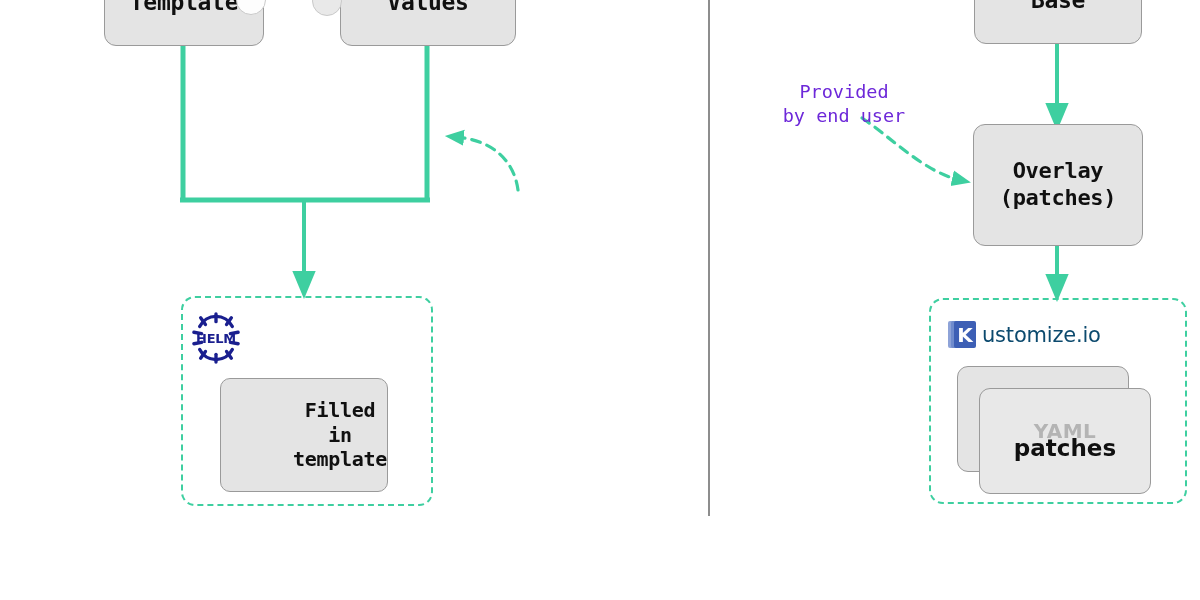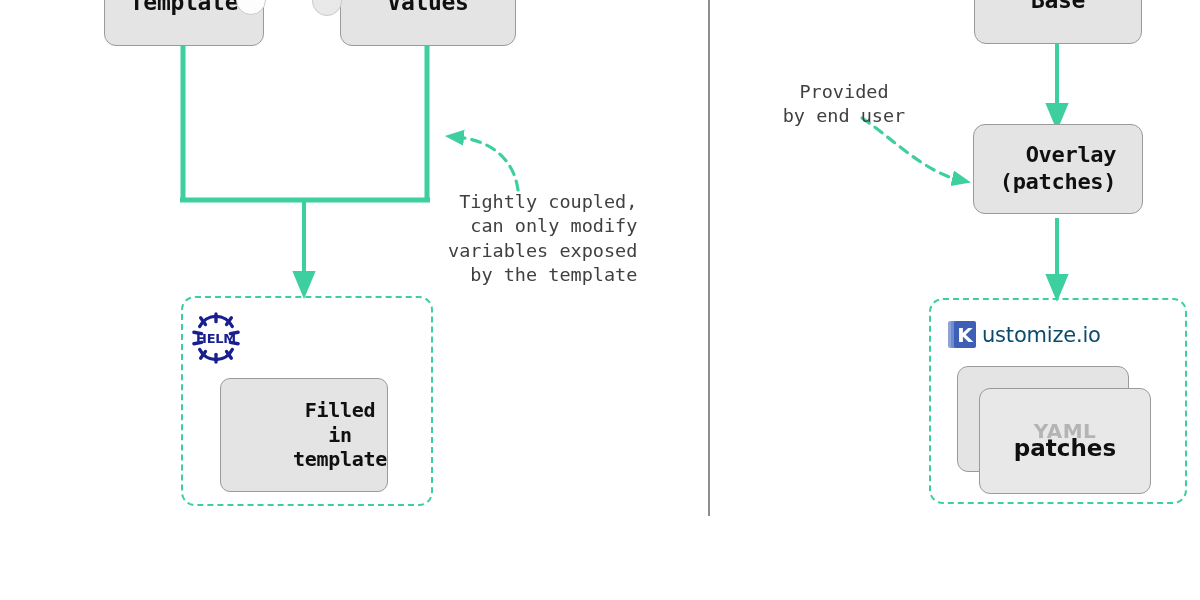--- a/index.html
+++ b/index.html
@@ -42,21 +42,21 @@
     color: #101010;
     line-height: 1.22;
     letter-spacing: -0.3px;
     z-index: 3;
   }
   .node-lbl { white-space: pre-line; }
 
   #node-template { left: 60px;  top: -42px;  width: 160px; height: 88px;  font-size: 23px; }
   #node-values   { left: 296px; top: -42px;  width: 176px; height: 88px;  font-size: 23px; }
   #node-base     { left: 930px; top: -44px;  width: 168px; height: 88px;  font-size: 23px; }
-  #node-overlay  { left: 929px; top: 124px;  width: 170px; height: 90px;  font-size: 22px; text-align: right; }
+  #node-overlay  { left: 929px; top: 124px;  width: 170px; height: 122px;  font-size: 22px; }
 
   
   .conn-dot {
     position: absolute;
     width: 28px; height: 28px;
     border-radius: 50%;
     background: #fdfdfd;
     border: 1.5px solid #c9c9c9;
     z-index: 4;
   }
@@ -110,21 +110,21 @@
     font-family: "DejaVu Sans", sans-serif;
     font-size: 23px; font-weight: bold;
     color: #101010;
     line-height: 1;
   }
 
   
   .annot {
     position: absolute;
     font-family: "DejaVu Sans Mono", monospace;
-    color: #404040;
+    color: #6d28d9;
     white-space: pre-line;
     z-index: 5;
   }
   #annot-tight {
     left: 404px; top: 190px;
     font-size: 18.5px;
     line-height: 1.32;
     text-align: right;
   }
   #annot-provided {
@@ -239,24 +239,20 @@
   <div class="node" id="node-template">
     <span class="node-lbl">Template</span>
   </div>
   <div class="conn-dot" id="dot-template"></div>
 
   <div class="node" id="node-values">
     <span class="node-lbl">Values</span>
   </div>
   <div class="conn-dot" id="dot-values"></div>
 
-  <div class="annot" id="annot-tight">Tightly coupled,
-can only modify
-variables exposed
-by the template</div>
 
   <div class="dashed-group" id="group-helm"></div>
 
   <svg id="helm-logo" viewBox="0 0 100 108" xmlns="http://www.w3.org/2000/svg">
     <g fill="none" stroke="#1a1f8f" stroke-width="7" stroke-linecap="round">
 
       <path d="M 16 30 A 38 38 0 0 1 84 30"></path>
       <path d="M 16 78 A 38 38 0 0 0 84 78"></path>
 
       <path d="M 50 4 L 50 20"></path>

